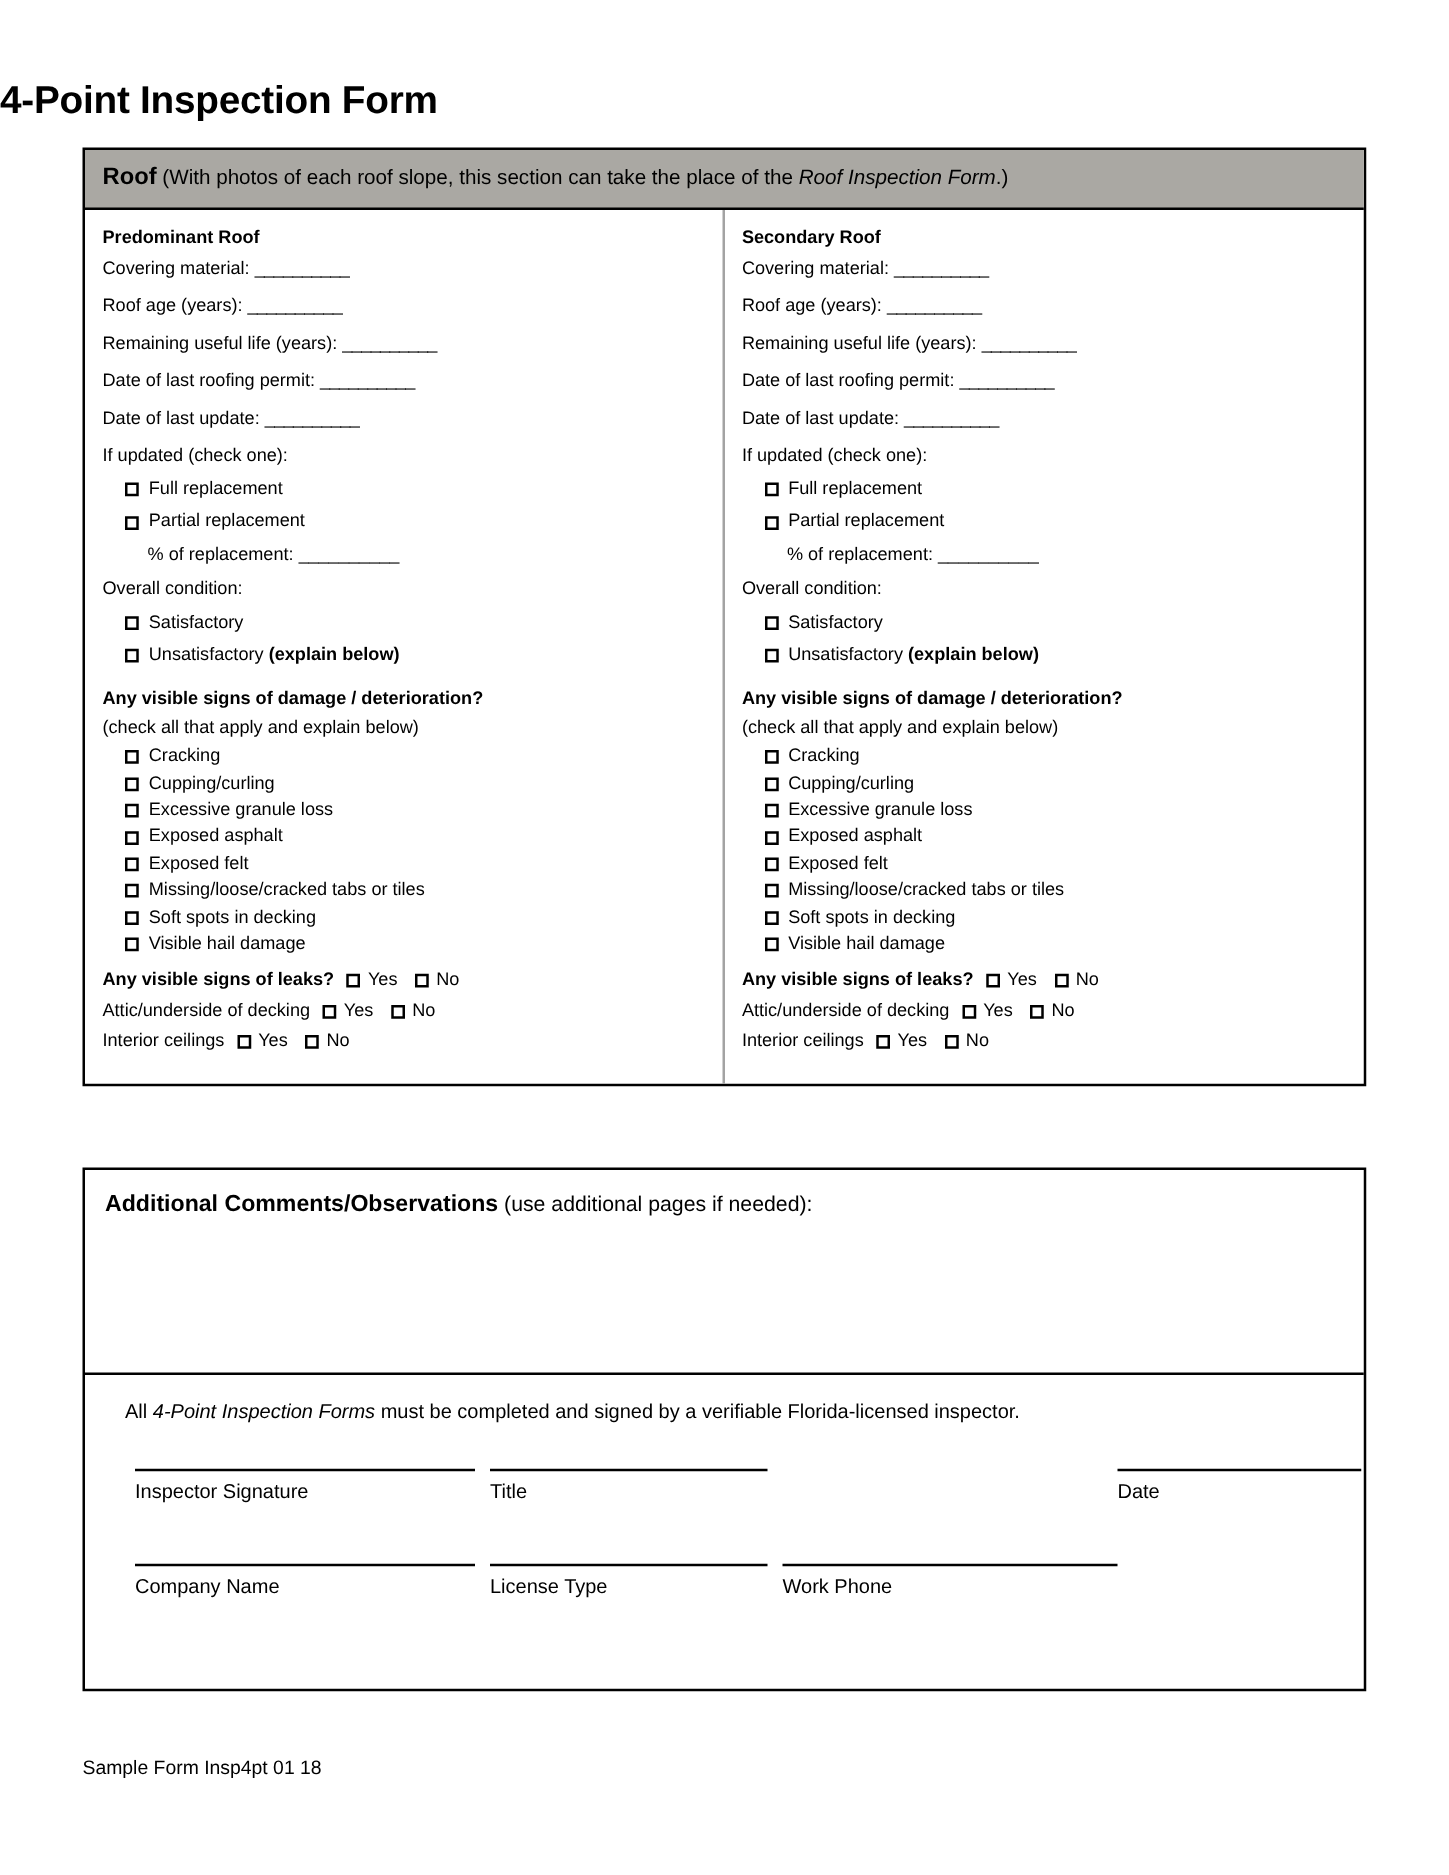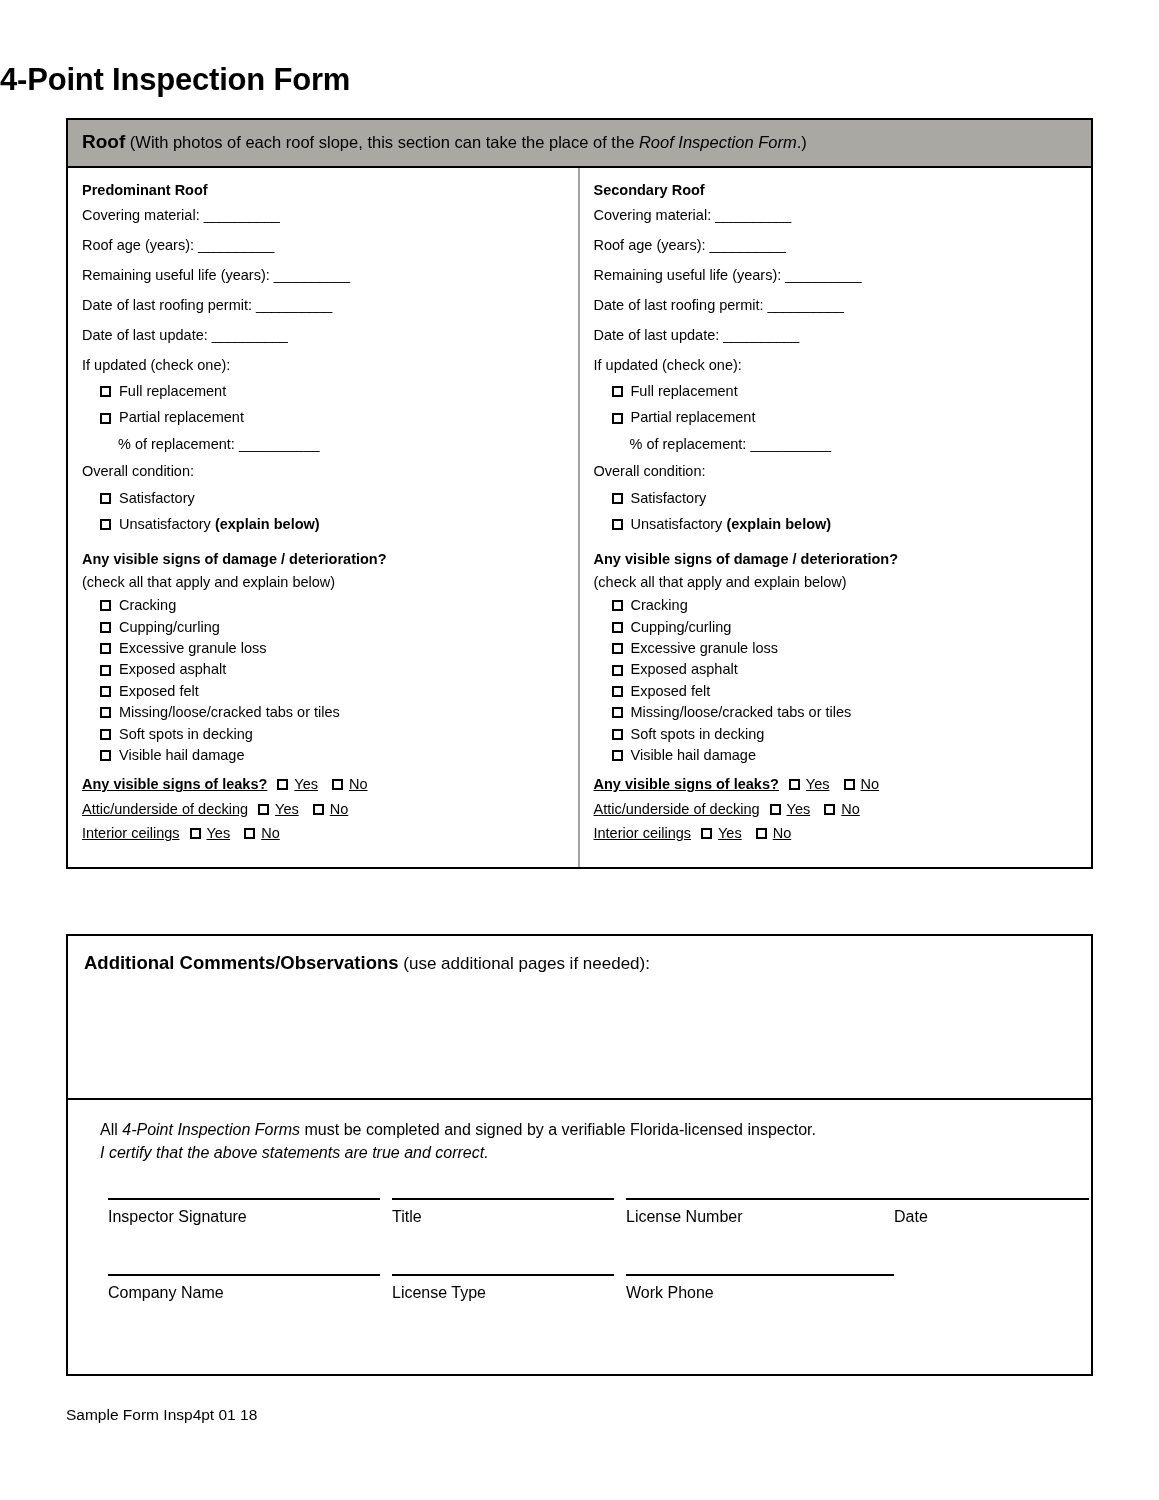--- a/index.html
+++ b/index.html
@@ -145,21 +145,20 @@
   .spacer-sm { height: 8px; }
 
   
   .leak-row {
     font-size: 14.5px;
     line-height: 1.2;
     display: flex;
     align-items: flex-end;
     margin-bottom: 7px;
     white-space: nowrap;
-    text-decoration: underline;
   }
   .leak-row .leak-label { margin-right: 10px; }
   .leak-row .leak-label.bold { font-weight: bold; }
   .leak-row .opt {
     display: flex;
     align-items: center;
     margin-right: 14px;
   }
   .leak-row .opt .cb { margin-right: 6px; }
 
@@ -461,36 +460,31 @@
   <div class="bottom-box">
 
     <div class="comments-area">
       <div class="comments-title">
         <span class="ct-strong">Additional Comments/Observations</span><span class="ct-rest"> (use additional pages if needed):</span>
       </div>
     </div>
 
     <div class="cert-area">
       <div class="cert-line"><span>All </span><span class="it">4-Point Inspection Forms</span><span> must be completed and signed by a verifiable Florida-licensed inspector.</span></div>
-      <div class="cert-line all-italic">I certify that the above statements are true and correct.</div>
 
       <div class="sig-grid">
 
         <div class="sig-slot" style="left:8px; top:0; width:272px;">
           <div class="sig-rule"></div>
           <div class="sig-label">Inspector Signature</div>
         </div>
         <div class="sig-slot" style="left:292px; top:0; width:222px;">
           <div class="sig-rule"></div>
           <div class="sig-label">Title</div>
         </div>
-        <div class="sig-slot" style="left:526px; top:0; width:268px;">
-          <div class="sig-rule"></div>
-          <div class="sig-label">License Number</div>
-        </div>
         <div class="sig-slot" style="left:794px; top:0; width:195px;">
           <div class="sig-rule"></div>
           <div class="sig-label">Date</div>
         </div>
 
         <div class="sig-slot" style="left:8px; top:76px; width:272px;">
           <div class="sig-rule"></div>
           <div class="sig-label">Company Name</div>
         </div>
         <div class="sig-slot" style="left:292px; top:76px; width:222px;">

